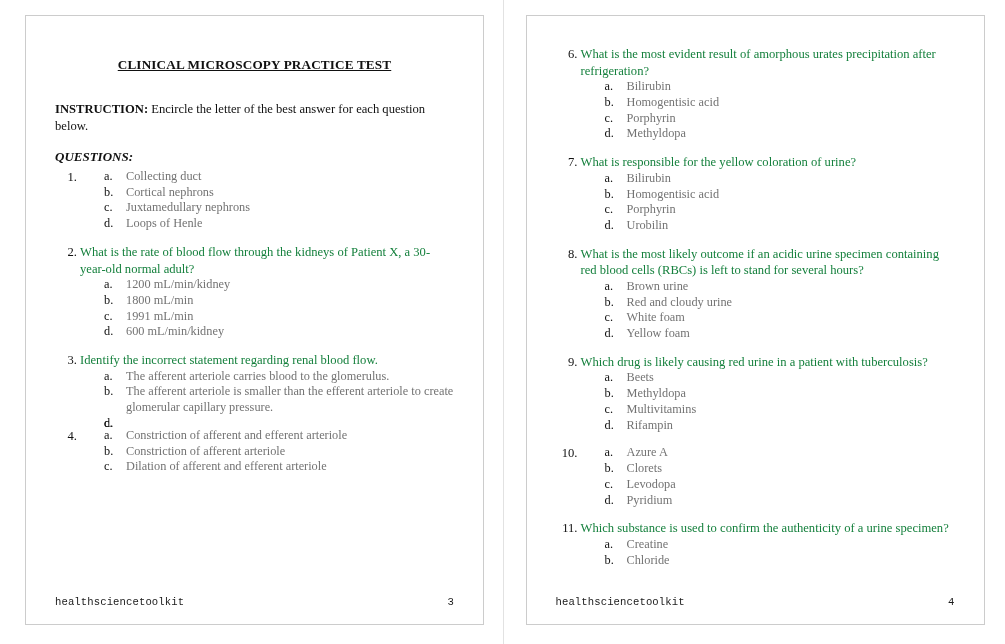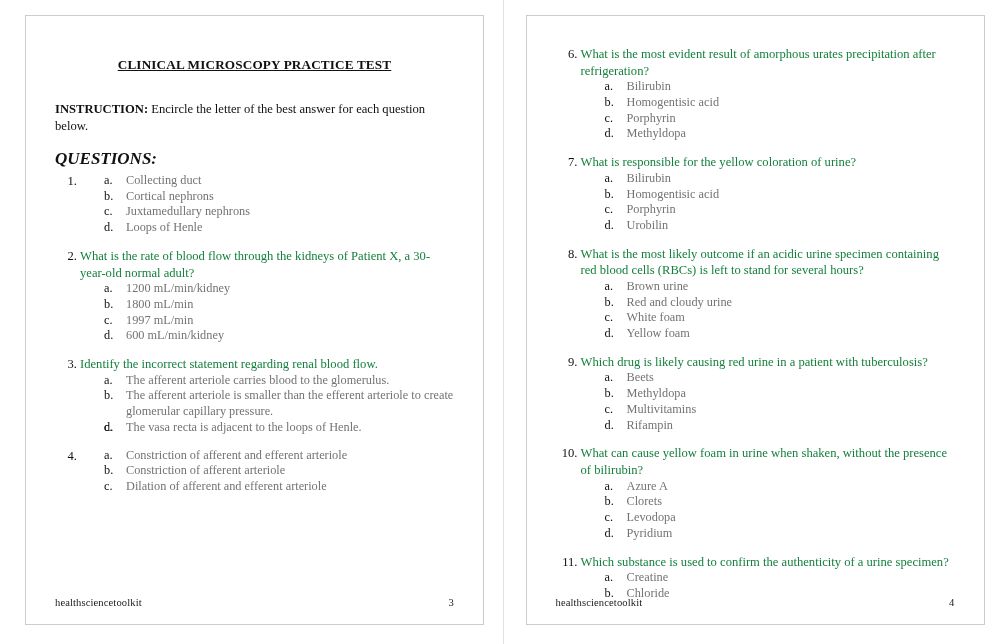--- a/index.html
+++ b/index.html
@@ -70,21 +70,21 @@
 
   .instruction {
     font-size: 12.6px;
     margin-top: 28px;
     color: #111;
     line-height: 1.35;
   }
   .instruction b { font-weight: bold; }
 
   .questions-label {
-    font-size: 17px;
+    font-size: 13px;
     font-weight: bold;
     font-style: italic;
     margin-top: 14px;
     color: #111;
   }
 
   
   ol.qlist {
     list-style: none;
     margin: 4px 0 0 0;
@@ -137,21 +137,21 @@
     color: #111;
   }
   .choice-text { font-size: 12.3px; color: #737373; }
 
   
   .page-footer {
     flex: 0 0 auto;
     display: flex;
     align-items: flex-end;
     justify-content: space-between;
-    font-family: Liberation Serif, serif;
+    font-family: Liberation Mono, monospace;
     font-size: 10.6px;
     color: #1a1a1a;
     padding-bottom: 6px;
   }
   .footer-brand { letter-spacing: .1px; }
   .footer-pageno { letter-spacing: .1px; }
 </style>
 </head>
 <body>
 
@@ -180,32 +180,32 @@
                 <li class="choice"><span class="choice-letter">c.</span><span class="choice-text">Juxtamedullary nephrons</span></li>
                 <li class="choice"><span class="choice-letter">d.</span><span class="choice-text">Loops of Henle</span></li>
               </ol>
             </li>
             <li class="q">
               <span class="q-num">2.</span>
               <span class="q-text">What is the rate of blood flow through the kidneys of Patient X, a 30-year-old normal adult?</span>
               <ol class="choices">
                 <li class="choice"><span class="choice-letter">a.</span><span class="choice-text">1200 mL/min/kidney</span></li>
                 <li class="choice"><span class="choice-letter">b.</span><span class="choice-text">1800 mL/min</span></li>
-                <li class="choice"><span class="choice-letter">c.</span><span class="choice-text">1997 mL/min</span></li>
+                <li class="choice"><span class="choice-letter">c.</span><span class="choice-text">1991 mL/min</span></li>
                 <li class="choice"><span class="choice-letter">d.</span><span class="choice-text">600 mL/min/kidney</span></li>
               </ol>
             </li>
             <li class="q">
               <span class="q-num">3.</span>
               <span class="q-text">Identify the incorrect statement regarding renal blood flow.</span>
               <ol class="choices">
                 <li class="choice"><span class="choice-letter">a.</span><span class="choice-text">The afferent arteriole carries blood to the glomerulus.</span></li>
                 <li class="choice"><span class="choice-letter">b.</span><span class="choice-text">The afferent arteriole is smaller than the efferent arteriole to create glomerular capillary pressure.</span></li>
                 <li class="choice"><span class="choice-letter">c.</span></li>
-                <li class="choice"><span class="choice-letter">d.</span><span class="choice-text">The vasa recta is adjacent to the loops of Henle.</span></li>
+                <li class="choice"><span class="choice-letter">d.</span></li>
               </ol>
             </li>
             <li class="q">
               <span class="q-num">4.</span>
               <ol class="choices">
                 <li class="choice"><span class="choice-letter">a.</span><span class="choice-text">Constriction of afferent and efferent arteriole</span></li>
                 <li class="choice"><span class="choice-letter">b.</span><span class="choice-text">Constriction of afferent arteriole</span></li>
                 <li class="choice"><span class="choice-letter">c.</span><span class="choice-text">Dilation of afferent and efferent arteriole</span></li>
               </ol>
             </li>
@@ -258,21 +258,20 @@
               <span class="q-text">Which drug is likely causing red urine in a patient with tuberculosis?</span>
               <ol class="choices">
                 <li class="choice"><span class="choice-letter">a.</span><span class="choice-text">Beets</span></li>
                 <li class="choice"><span class="choice-letter">b.</span><span class="choice-text">Methyldopa</span></li>
                 <li class="choice"><span class="choice-letter">c.</span><span class="choice-text">Multivitamins</span></li>
                 <li class="choice"><span class="choice-letter">d.</span><span class="choice-text">Rifampin</span></li>
               </ol>
             </li>
             <li class="q">
               <span class="q-num tight">10.</span>
-              <span class="q-text">What can cause yellow foam in urine when shaken, without the presence of bilirubin?</span>
               <ol class="choices">
                 <li class="choice"><span class="choice-letter">a.</span><span class="choice-text">Azure A</span></li>
                 <li class="choice"><span class="choice-letter">b.</span><span class="choice-text">Clorets</span></li>
                 <li class="choice"><span class="choice-letter">c.</span><span class="choice-text">Levodopa</span></li>
                 <li class="choice"><span class="choice-letter">d.</span><span class="choice-text">Pyridium</span></li>
               </ol>
             </li>
             <li class="q">
               <span class="q-num tight">11.</span>
               <span class="q-text">Which substance is used to confirm the authenticity of a urine specimen?</span>

